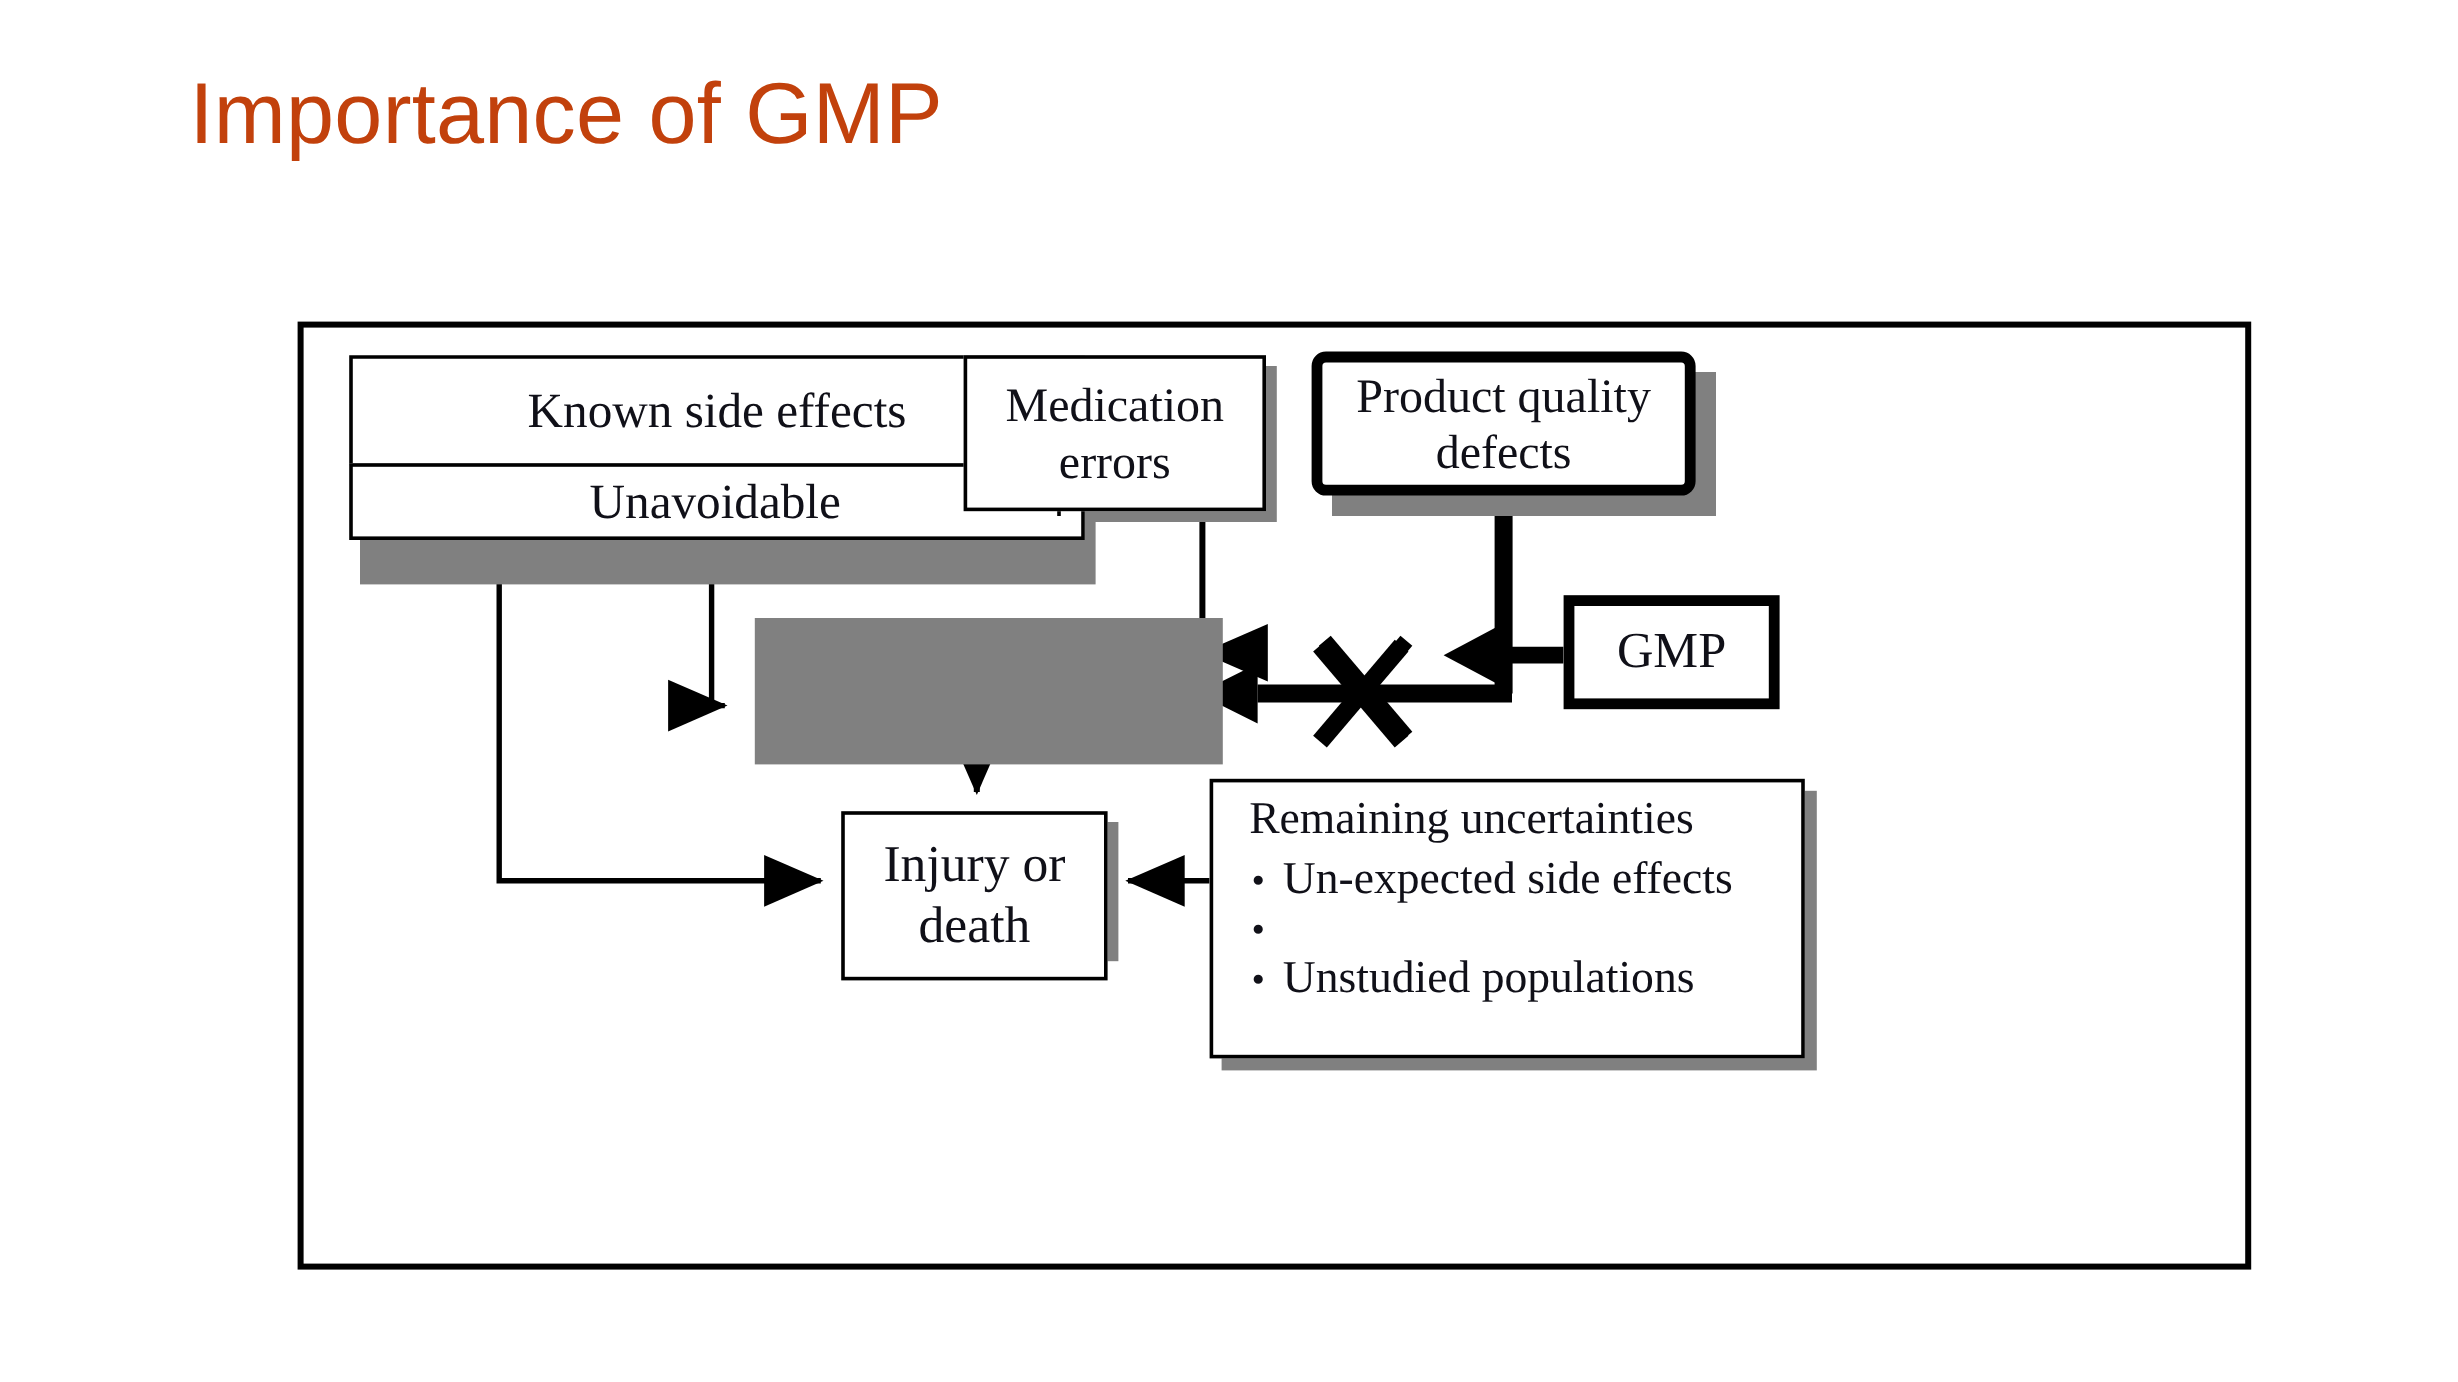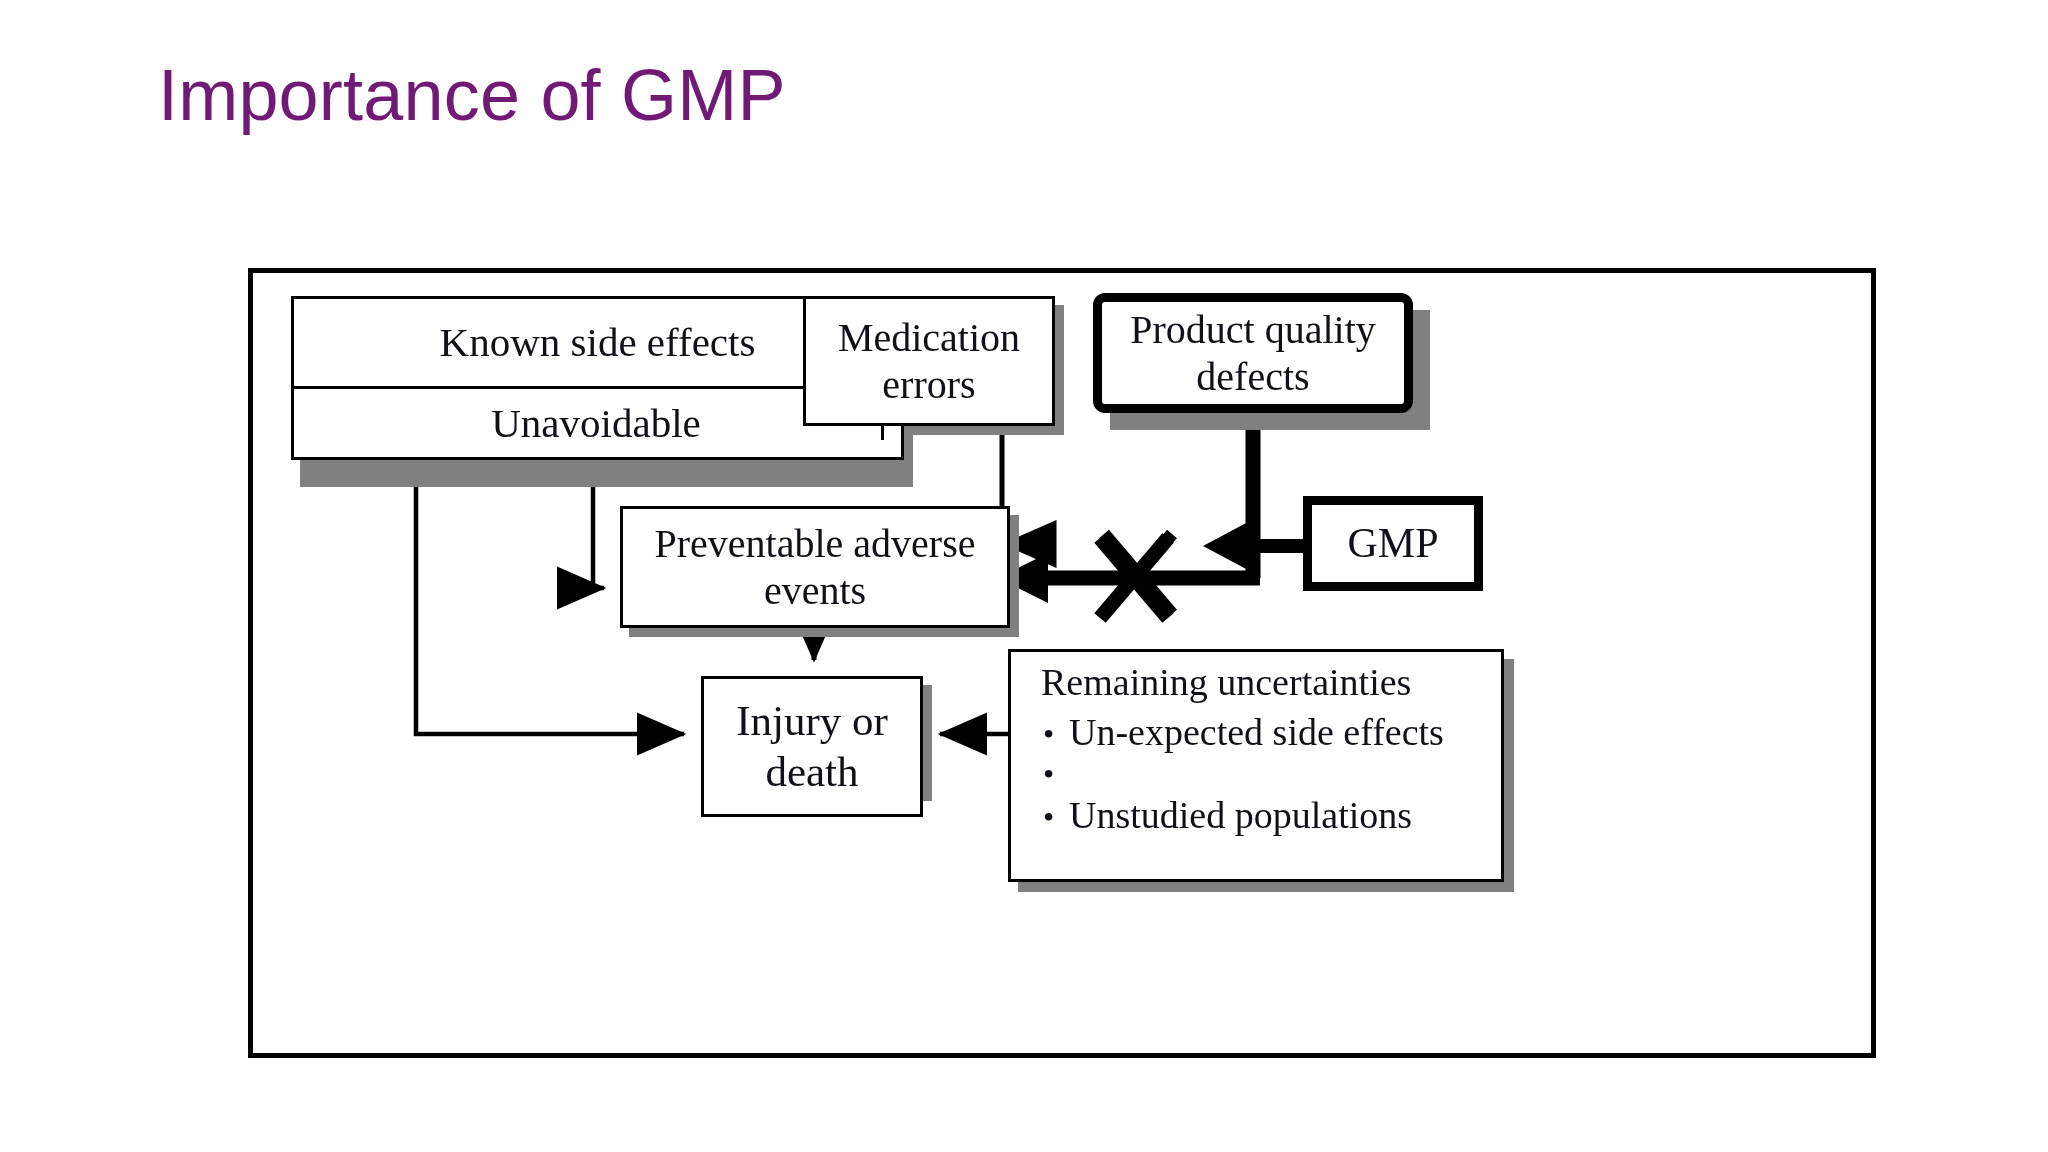--- a/index.html
+++ b/index.html
@@ -19,21 +19,21 @@
     inset: 0;
     background: #ffffff;
   }
   #slide-title {
     position: absolute;
     left: 158px;
     top: 58px;
     font-family: "Liberation Sans", sans-serif;
     font-size: 72px;
     font-weight: 400;
-    color: #701a75;
+    color: #c2410c;
     letter-spacing: 0.2px;
     line-height: 1.05;
     white-space: nowrap;
   }
   #diagram-wrap {
     position: absolute;
     left: 248px;
     top: 268px;
     width: 1628px;
     height: 790px;
@@ -81,21 +81,21 @@
 
   
   #box-known {
     left: 43px; top: 28px; width: 613px; height: 92px;
     font-size: 41px;
     border-bottom-width: 2px;
   }
   #sh-known { left: 52px; top: 37px; width: 613px; height: 92px; }
 
   #box-split {
-    left: 43px; top: 118px; width: 613px; height: 74px;
+    left: 43px; top: 118px; width: 613px; height: 64px;
     padding: 17px;
     flex-direction: row;
     font-size: 41px;
   }
   #sh-split { left: 52px; top: 127px; width: 613px; height: 92px; }
   .split-cell {
     flex: 1 1 50%;
     display: flex;
     align-items: center;
     justify-content: center;
@@ -251,24 +251,20 @@
     <div class="fbox" id="box-med">
       <span class="fbox-line">Medication</span>
       <span class="fbox-line">errors</span>
     </div>
 
     <div class="fbox thick" id="box-pqd">
       <span class="fbox-line">Product quality</span>
       <span class="fbox-line">defects</span>
     </div>
 
-    <div class="fbox" id="box-pae">
-      <span class="fbox-line">Preventable adverse</span>
-      <span class="fbox-line">events</span>
-    </div>
 
     <div class="fbox thick" id="box-gmp">
       <span class="fbox-line">GMP</span>
     </div>
 
     <div class="fbox" id="box-injury">
       <span class="fbox-line">Injury or</span>
       <span class="fbox-line">death</span>
     </div>
 

